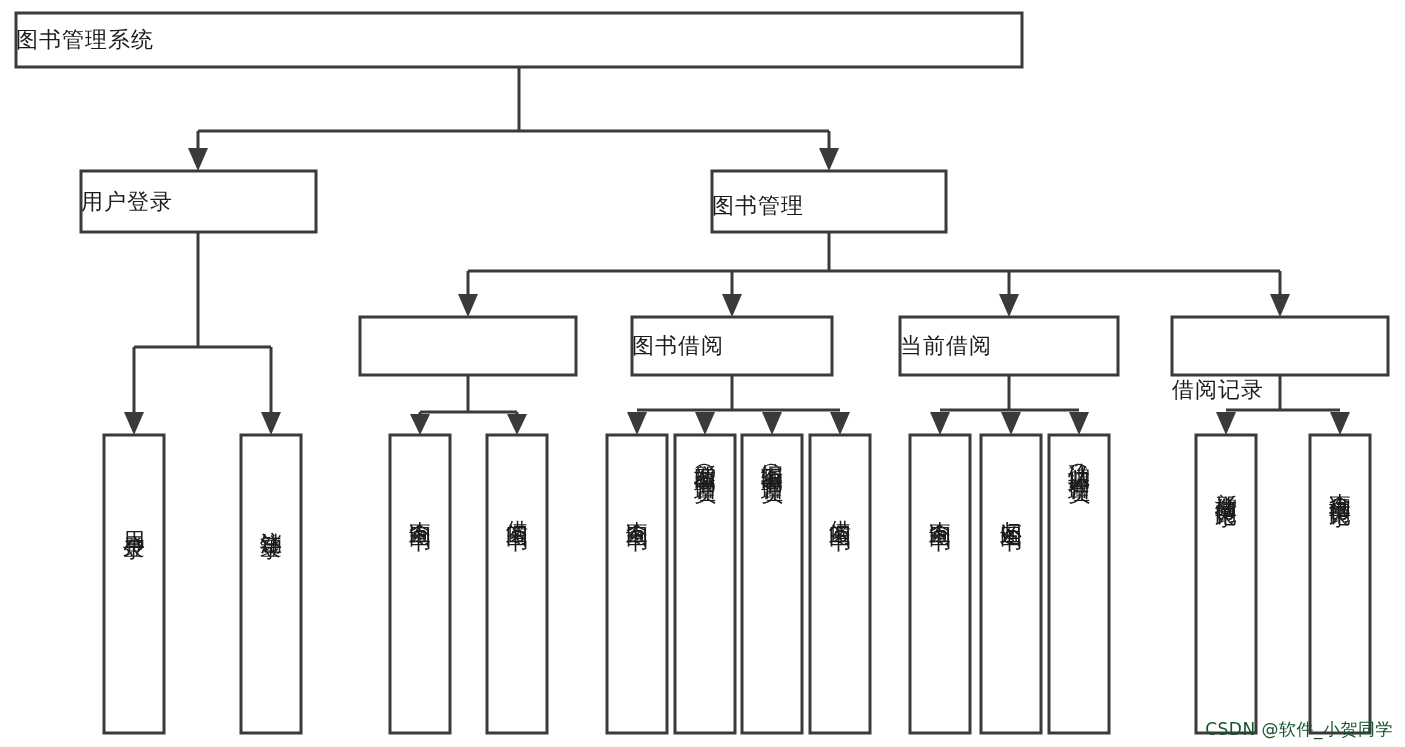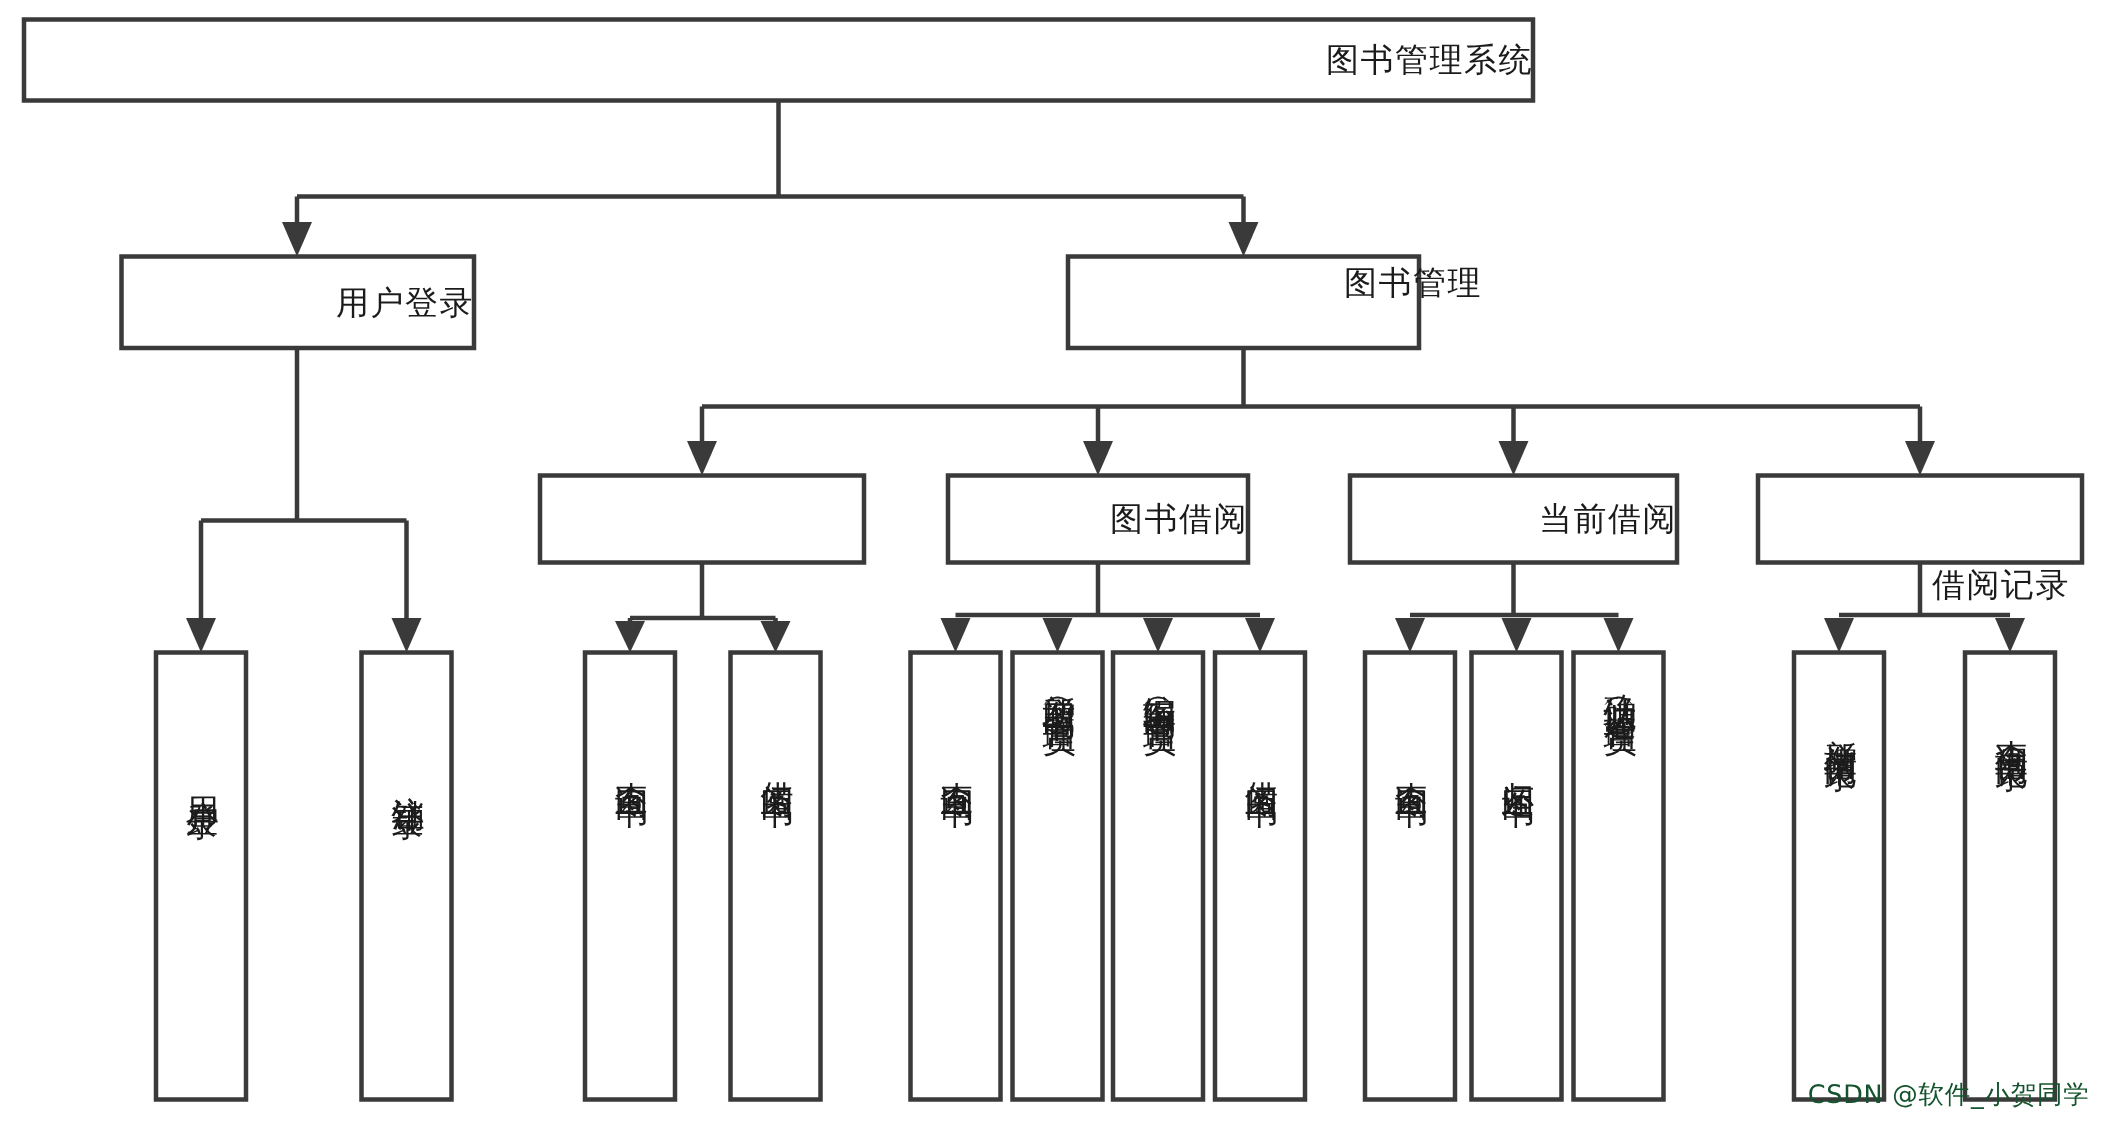--- a/index.html
+++ b/index.html
@@ -56,21 +56,21 @@
     font-size: 22px;
     line-height: 1;
     letter-spacing: 3px;
     color: #1b1b1b;
     white-space: nowrap;
   }
   .hlabel-wrap {
     position: absolute;
     display: flex;
     align-items: center;
-    justify-content: flex-end;
+    justify-content: flex-start;
     pointer-events: none;
   }
   .hlabel-text {
     font-family: "DejaVu Sans", "Liberation Sans", sans-serif;
     font-size: 22px;
     letter-spacing: 1px;
     color: #1b1b1b;
     white-space: nowrap;
   }
   .watermark {
@@ -180,21 +180,21 @@
     <rect class="node-box" x="1310" y="435" width="60" height="298"></rect>
   </svg>
 
   <div class="hlabel-wrap" style="left:16px; top:13px; width:1006px; height:54px;">
     <span class="hlabel-text">图书管理系统</span>
   </div>
 
   <div class="hlabel-wrap" style="left:81px; top:171px; width:235px; height:61px;">
     <span class="hlabel-text">用户登录</span>
   </div>
-  <div class="hlabel-wrap" style="left:712px; top:154px; width:234px; height:70px;margin-left:42px;">
+  <div class="hlabel-wrap" style="left:712px; top:171px; width:234px; height:70px;">
     <span class="hlabel-text">图书管理</span>
   </div>
 
   <div class="hlabel-wrap" style="left:632px; top:317px; width:200px; height:58px;">
     <span class="hlabel-text">图书借阅</span>
   </div>
   <div class="hlabel-wrap" style="left:900px; top:317px; width:218px; height:58px;">
     <span class="hlabel-text">当前借阅</span>
   </div>
   <div class="hlabel-wrap" style="left:1172px; top:317px; width:208px; height:58px;margin-top:44px;">

